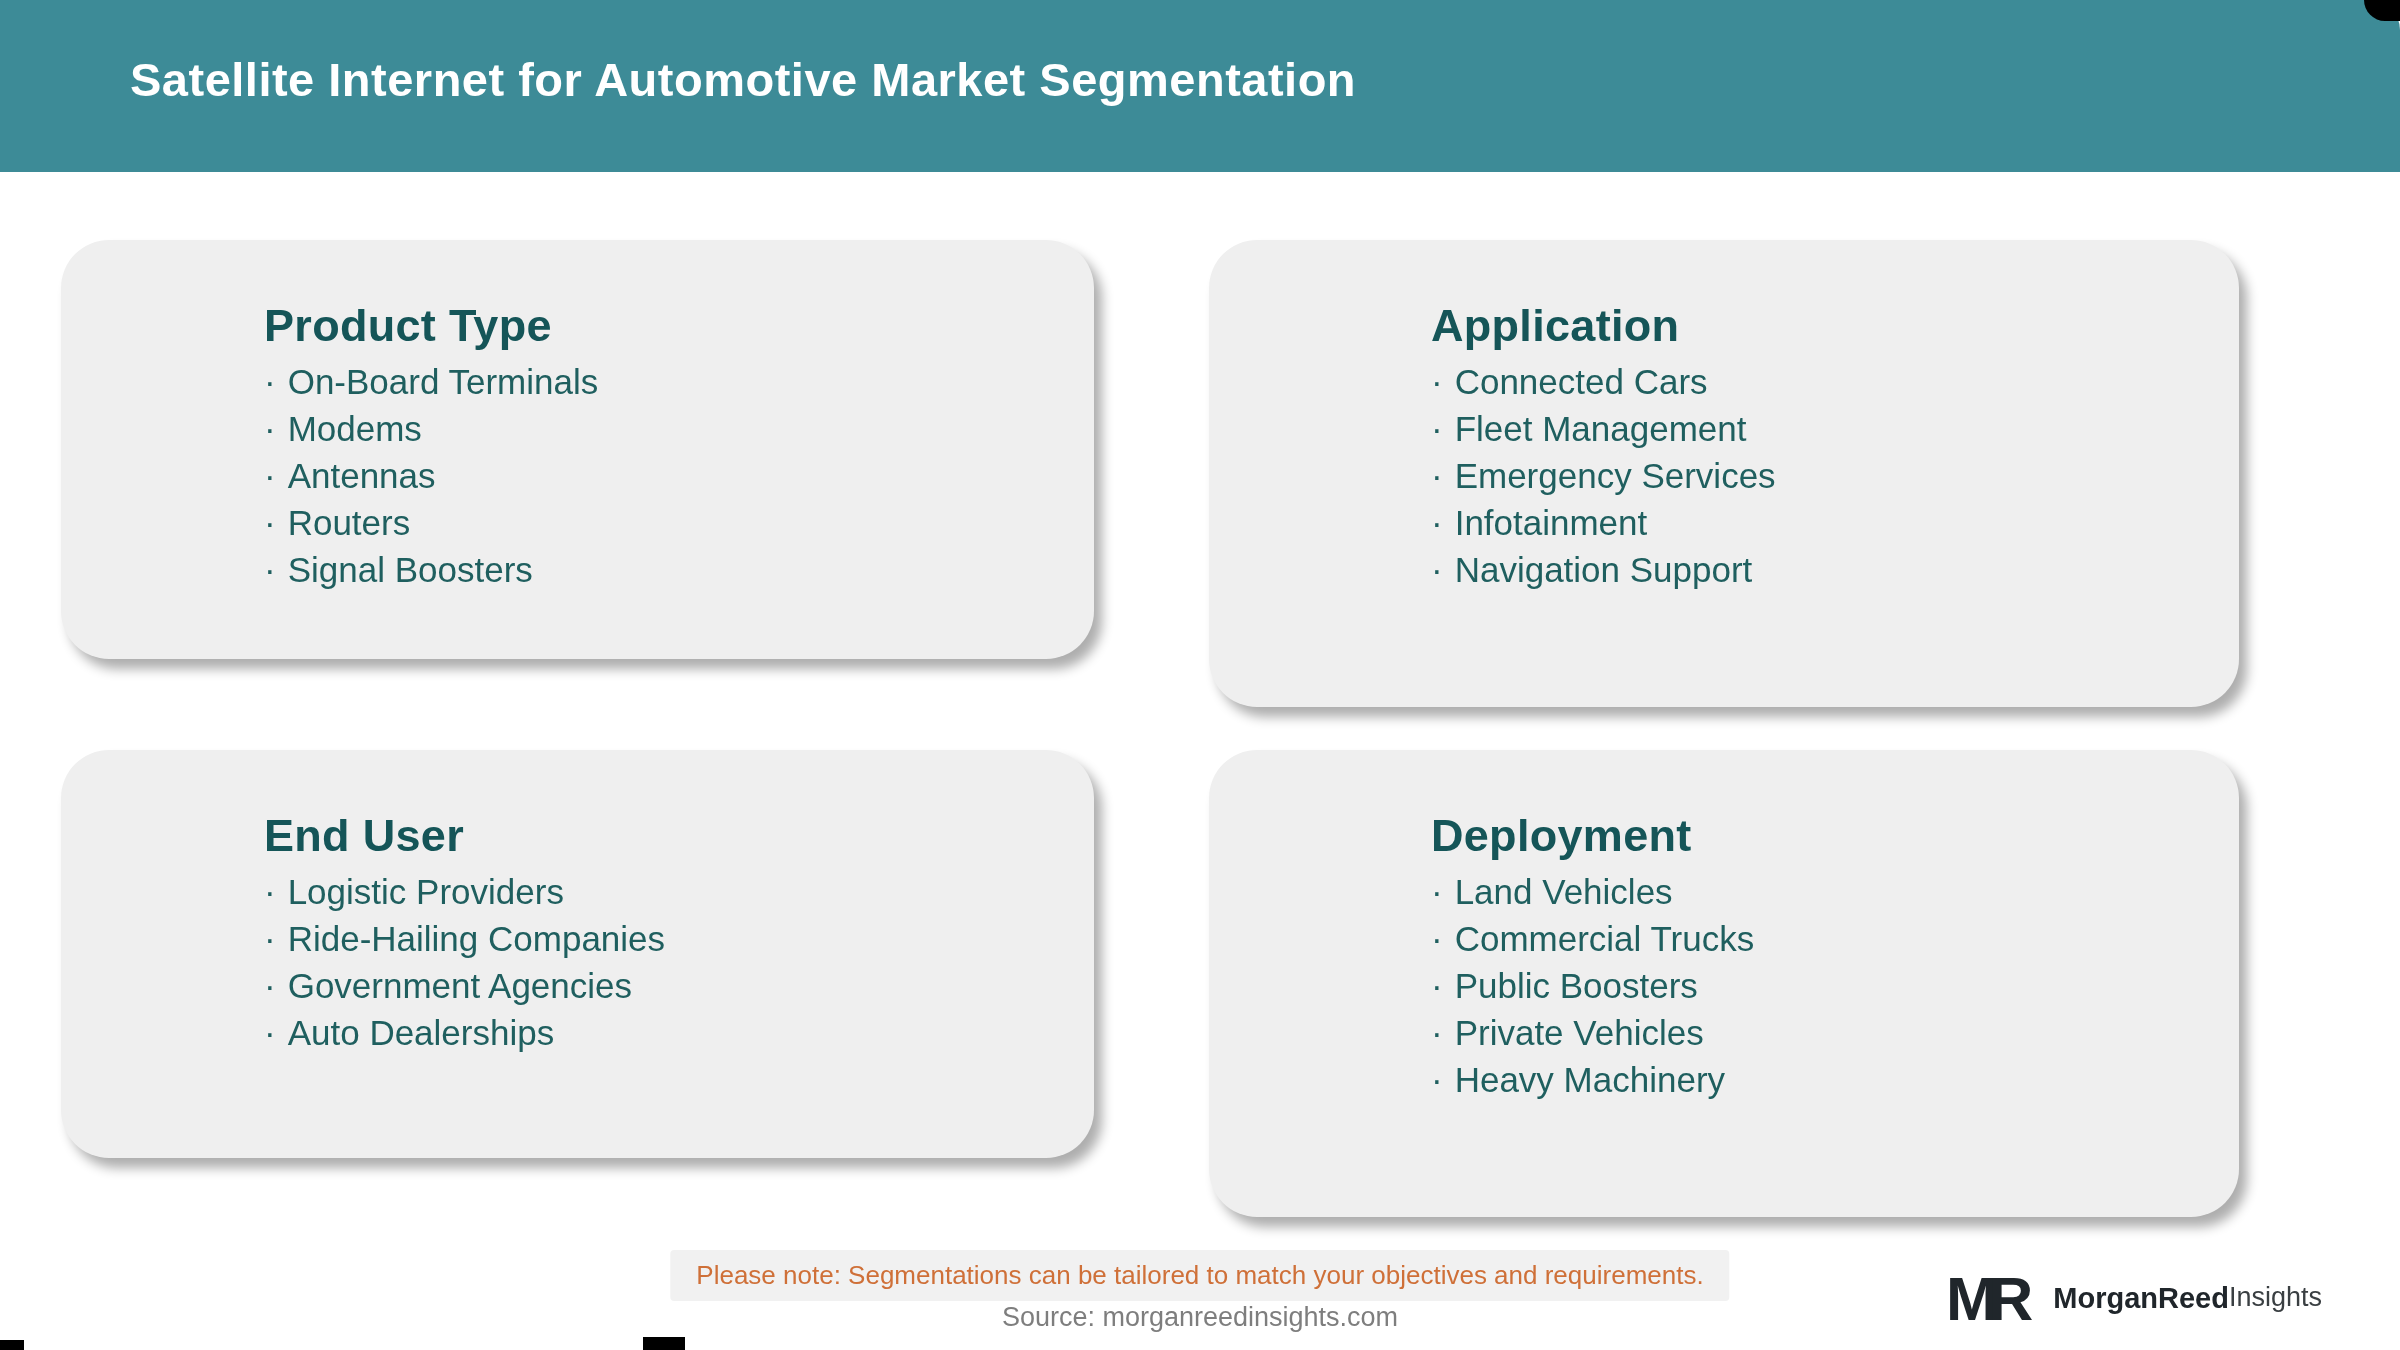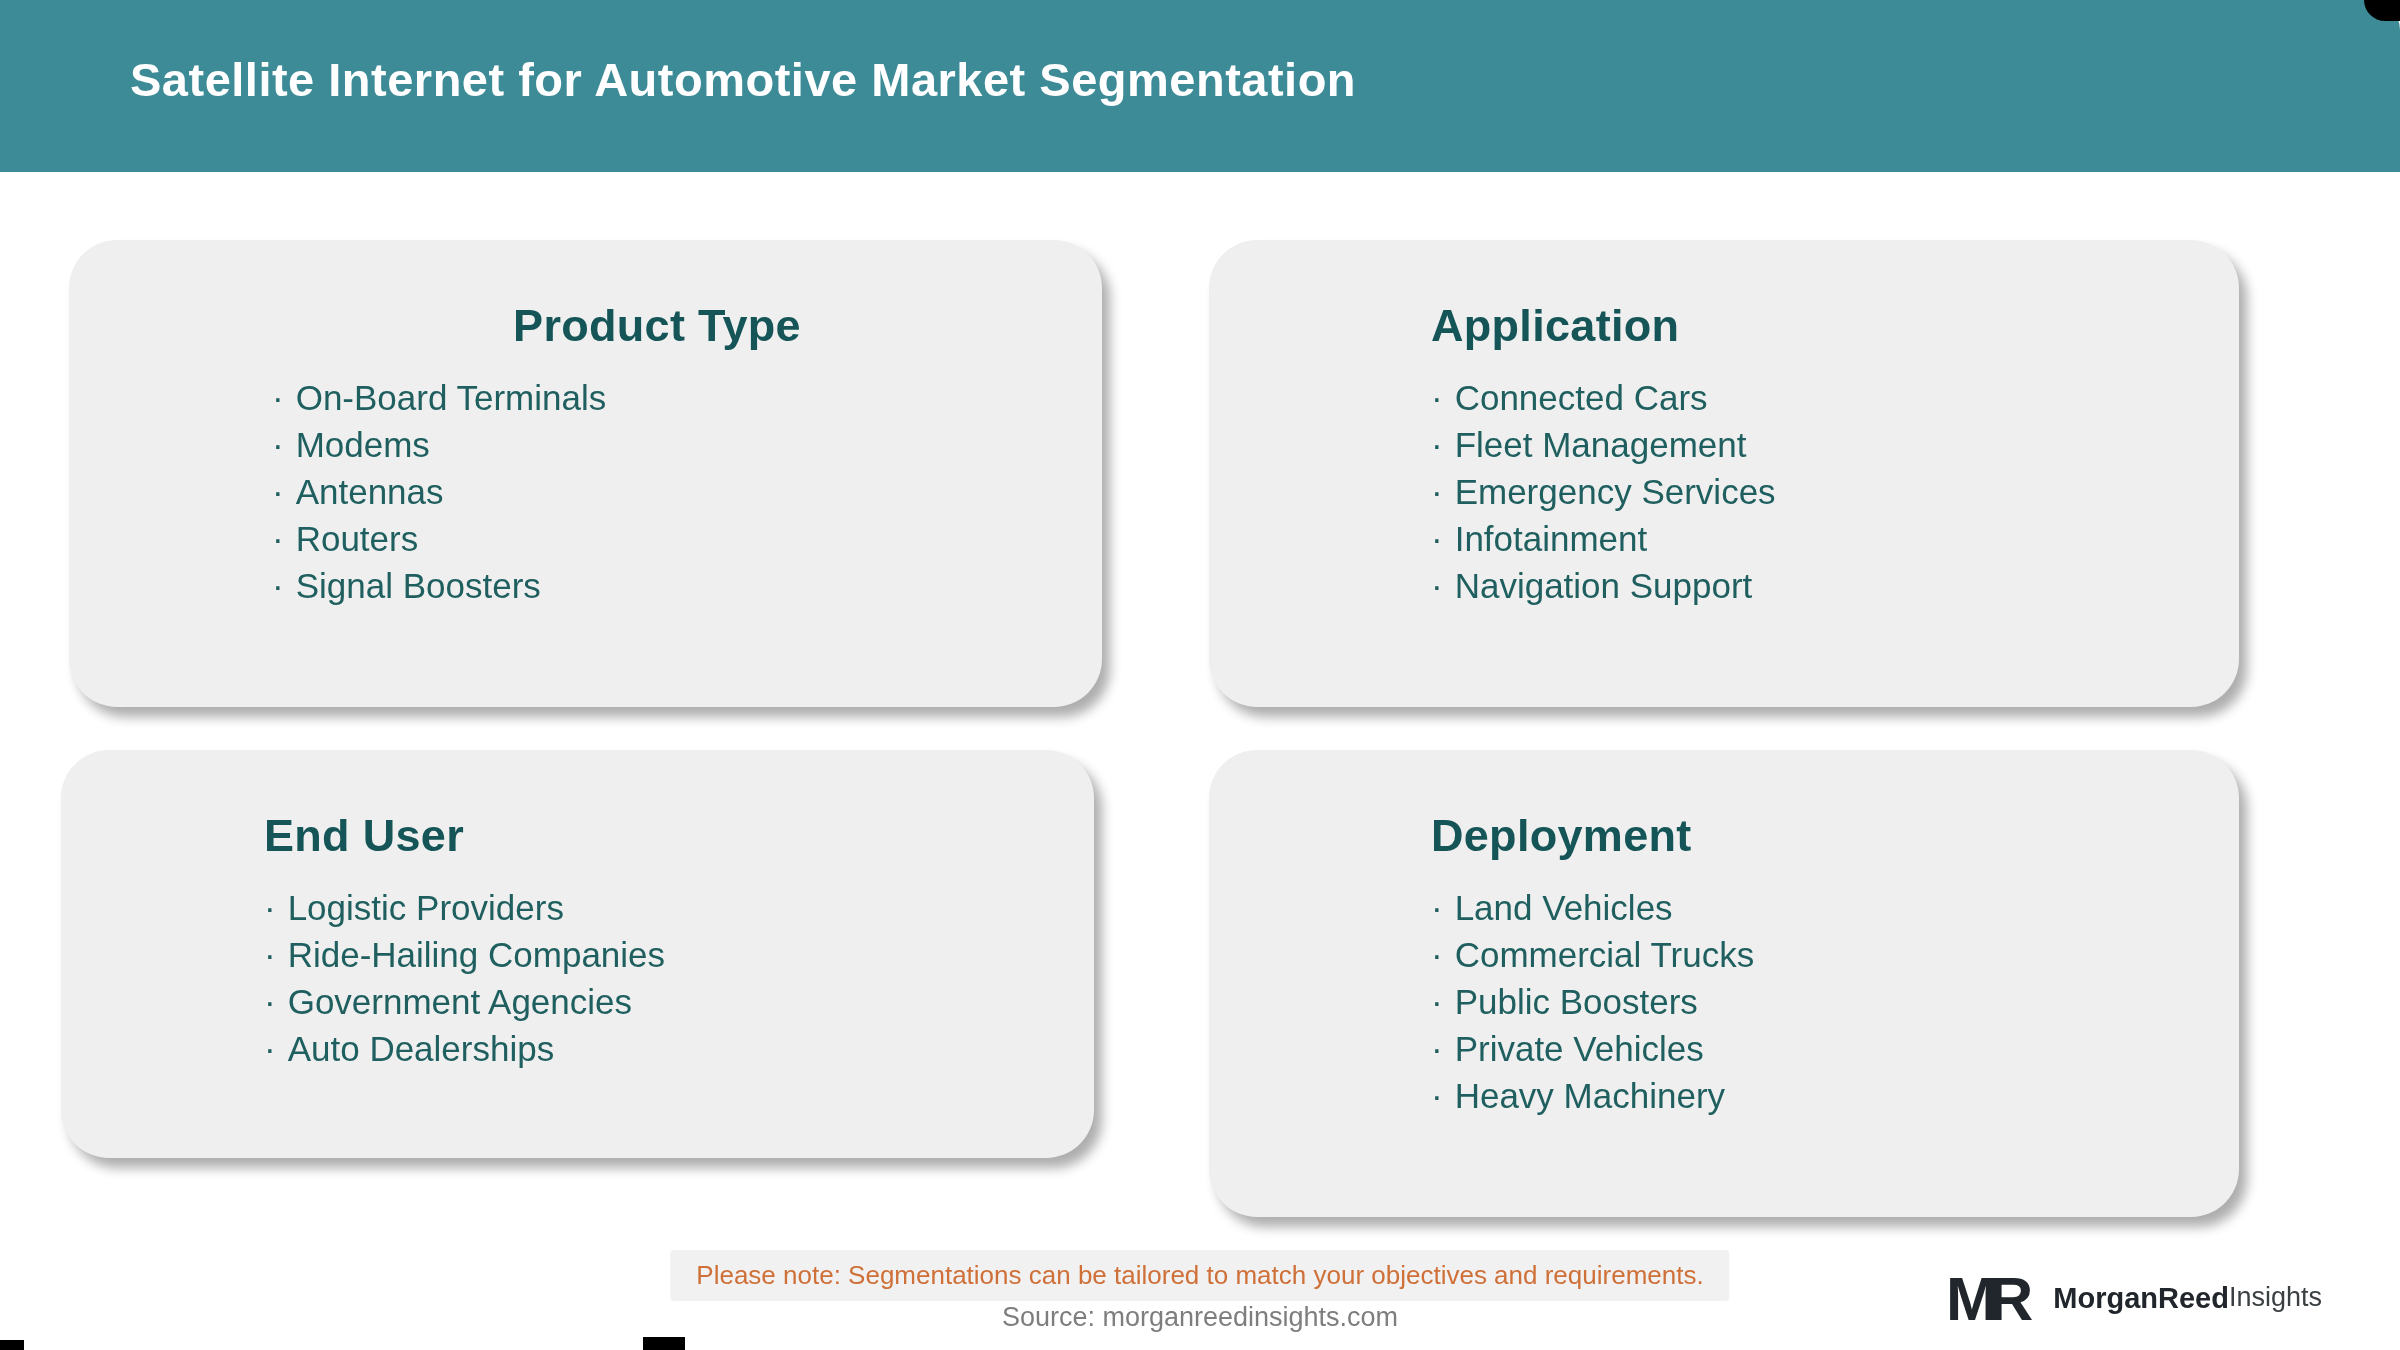--- a/index.html
+++ b/index.html
@@ -51,36 +51,36 @@
   }
   .card-inner{padding:60px 60px 0 203px;}
   .card h2{
     color:var(--heading);
     font-size:45px;
     font-weight:700;
     letter-spacing:0.3px;
   }
   .card ul{
     list-style:none;
-    margin-top:22px;
+    margin-top:6px;
   }
   .card li{
     color:var(--body-text);
     font-size:35px;
     line-height:47px;
     display:flex;
     align-items:baseline;
   }
   .card li::before{
     content:"·";
     margin-right:12px;
     color:var(--body-text);
   }
 
-  #card-0{left:69px;top:240px;width:1033px;height:467px;text-align:center;}
+  #card-0{left:61px;top:240px;width:1033px;height:419px;}
   #card-1{left:1209px;top:240px;width:1030px;height:467px;}
   #card-2{left:61px;top:750px;width:1033px;height:408px;}
   #card-3{left:1209px;top:750px;width:1030px;height:467px;}
   #card-1 .card-inner,#card-3 .card-inner{padding-left:222px;}
 
   
   .note{
     position:absolute;
     top:1250px;left:50%;transform:translateX(-50%);
     background:var(--note-bg);

